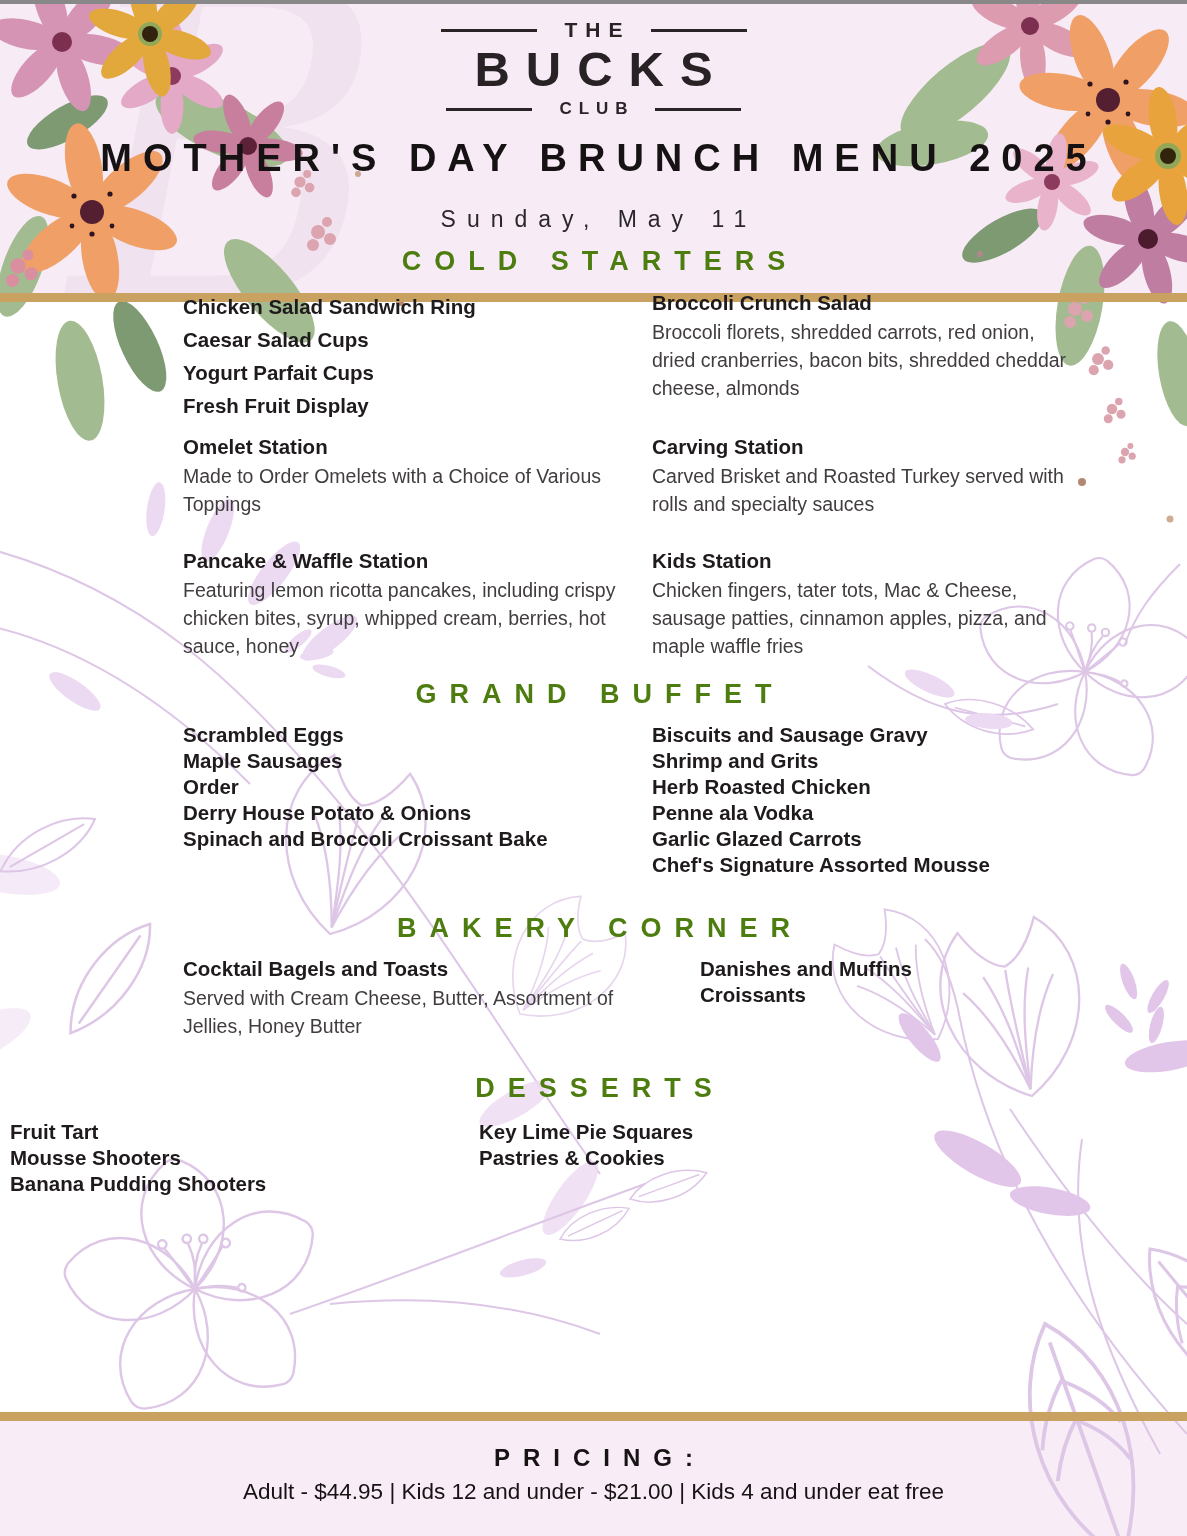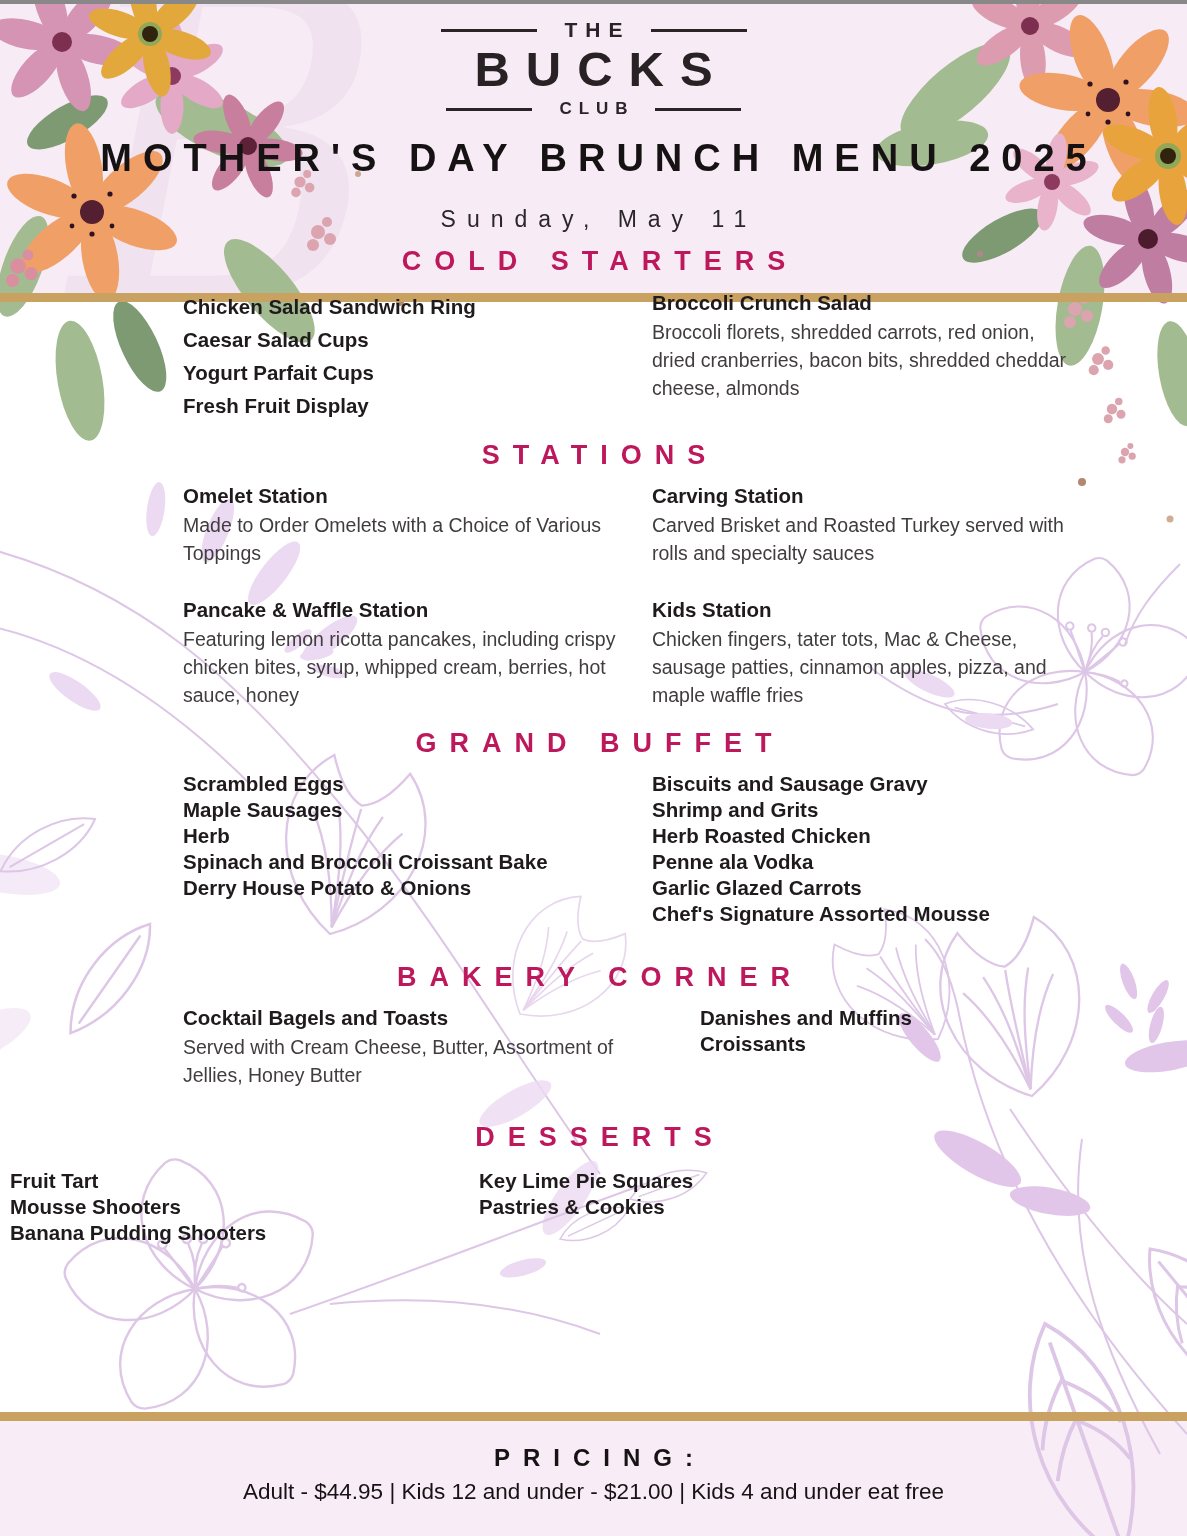--- a/index.html
+++ b/index.html
@@ -36,21 +36,21 @@
     letter-spacing:11px;text-indent:11px;color:#161213;
   }
   .subtitle{
     margin-top:13px;text-align:center;font-size:23px;font-weight:400;
     letter-spacing:11px;text-indent:11px;color:#2b2629;
   }
   
   .menu-body{position:relative;}
   .sec-title{
     margin:0;text-align:center;font-size:27px;font-weight:700;
-    letter-spacing:13px;text-indent:13px;color:#be185d;
+    letter-spacing:13px;text-indent:13px;color:#4d7c0f;
   }
   .cols{display:grid;grid-template-columns:469px 1fr;padding-left:183px;padding-right:60px;}
   .colR{max-width:425px;}
   .colL{max-width:450px;}
   .item-name{font-size:20.5px;font-weight:700;color:#1f1a1c;line-height:26px;}
   .item-desc{font-size:19.5px;font-weight:400;color:#413c3f;line-height:28px;margin-top:2px;}
   .loose .item-name{line-height:33px;}
   .sec-cold  .sec-title{padding-top:13px;}
   .sec-cold  .cols{margin-top:13px;}
   .sec-stations .sec-title{margin-top:18px;}
@@ -337,21 +337,20 @@
             <div class="item-name">Fresh Fruit Display</div>
           </div>
           <div class="colR">
             <div class="item-name">Broccoli Crunch Salad</div>
             <div class="item-desc">Broccoli florets, shredded carrots, red onion, dried cranberries, bacon bits, shredded cheddar cheese, almonds</div>
           </div>
         </div>
       </section>
 
       <section class="sec-stations">
-        <h2 class="sec-title">STATIONS</h2>
         <div class="cols">
           <div class="colL">
             <div class="item-name">Omelet Station</div>
             <div class="item-desc">Made to Order Omelets with a Choice of Various Toppings</div>
           </div>
           <div class="colR">
             <div class="item-name">Carving Station</div>
             <div class="item-desc">Carved Brisket and Roasted Turkey served with rolls and specialty sauces</div>
           </div>
           <div class="colL">
@@ -364,23 +363,23 @@
           </div>
         </div>
       </section>
 
       <section class="sec-buffet">
         <h2 class="sec-title">GRAND BUFFET</h2>
         <div class="cols">
           <div class="colL">
             <div class="item-name">Scrambled Eggs</div>
             <div class="item-name">Maple Sausages</div>
-            <div class="item-name">Herb</div>
+            <div class="item-name">Order</div>
+            <div class="item-name">Derry House Potato &amp; Onions</div>
             <div class="item-name">Spinach and Broccoli Croissant Bake</div>
-            <div class="item-name">Derry House Potato &amp; Onions</div>
           </div>
           <div class="colR">
             <div class="item-name">Biscuits and Sausage Gravy</div>
             <div class="item-name">Shrimp and Grits</div>
             <div class="item-name">Herb Roasted Chicken</div>
             <div class="item-name">Penne ala Vodka</div>
             <div class="item-name">Garlic Glazed Carrots</div>
             <div class="item-name">Chef's Signature Assorted Mousse</div>
           </div>
         </div>

